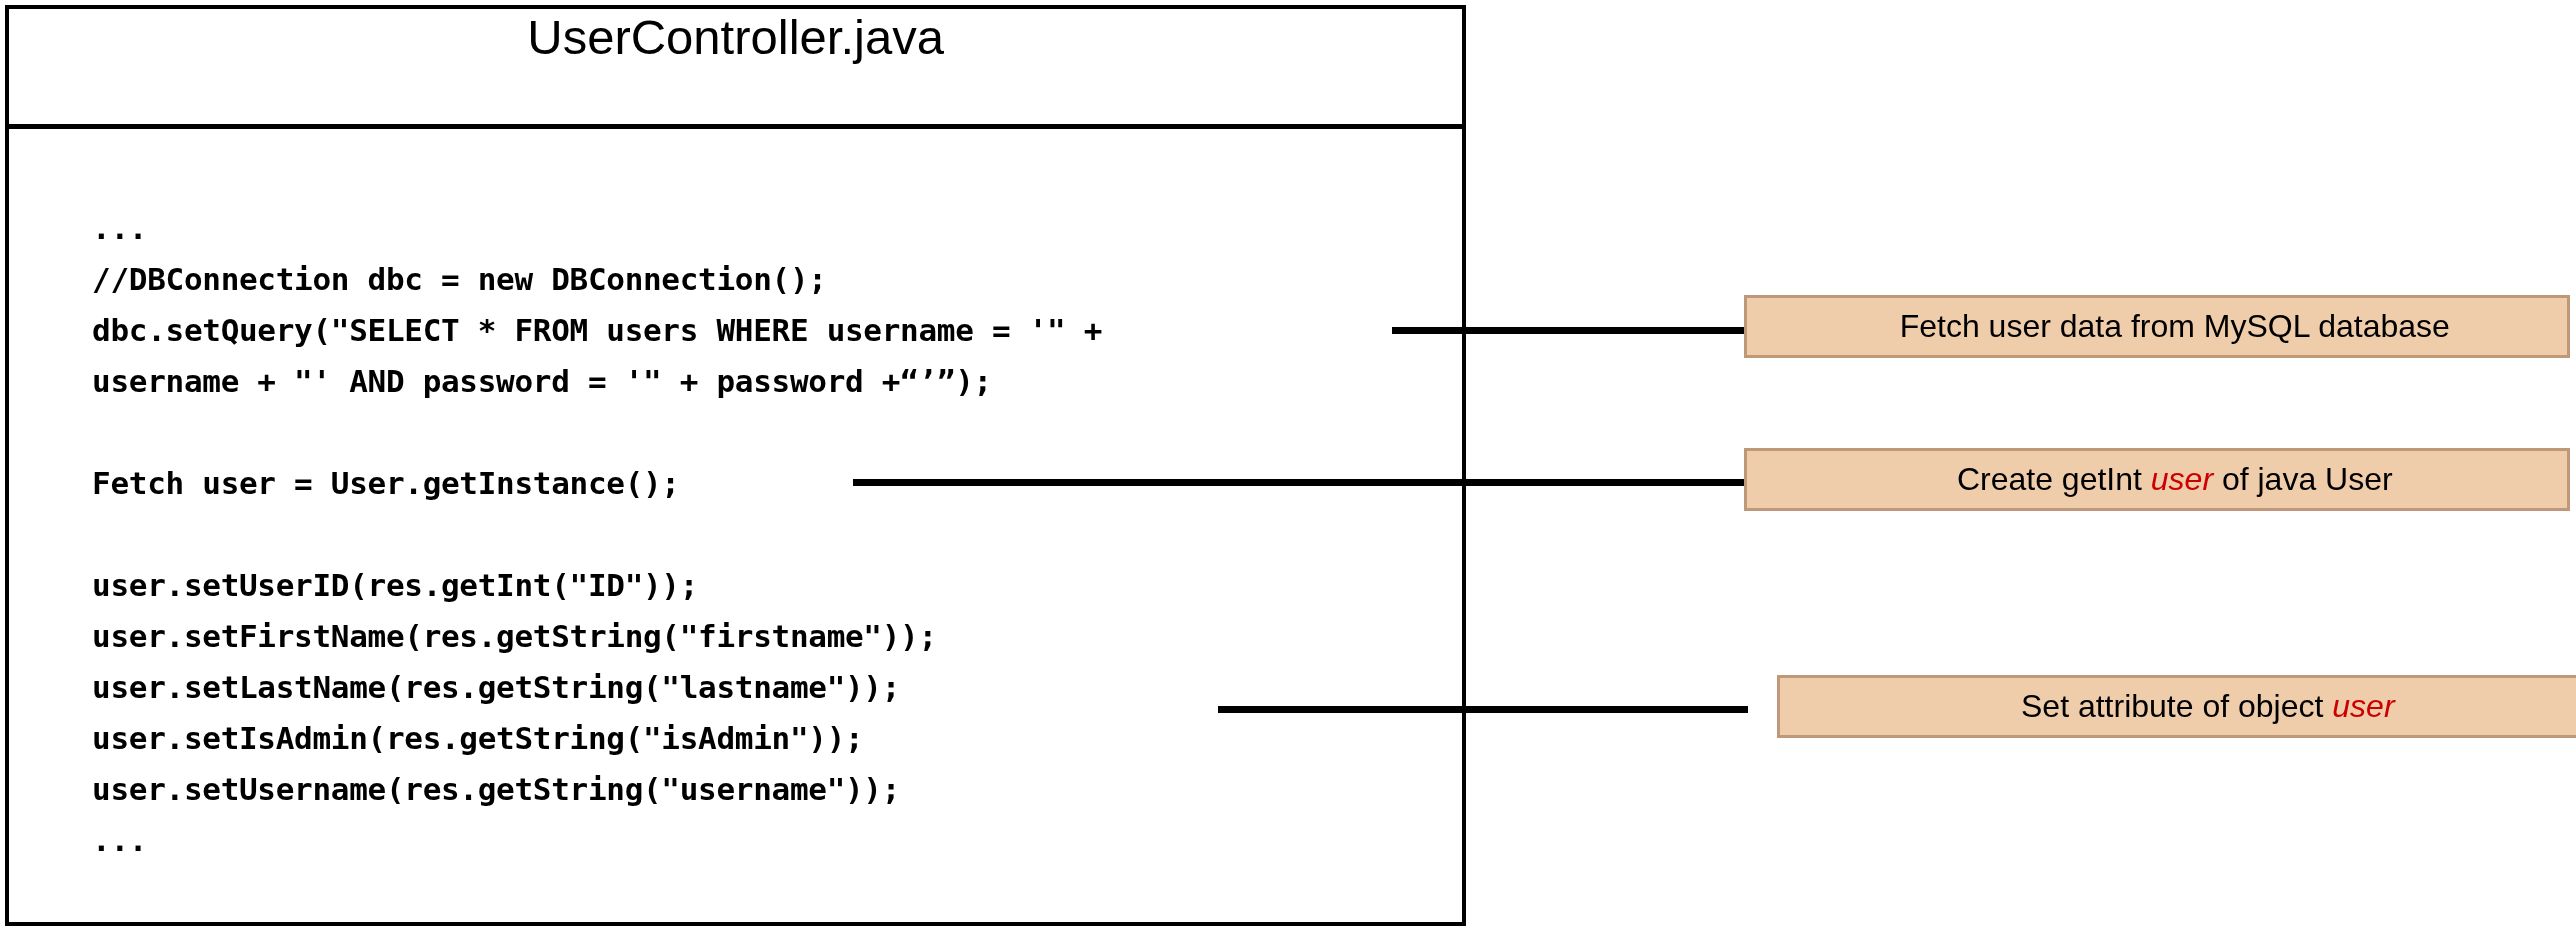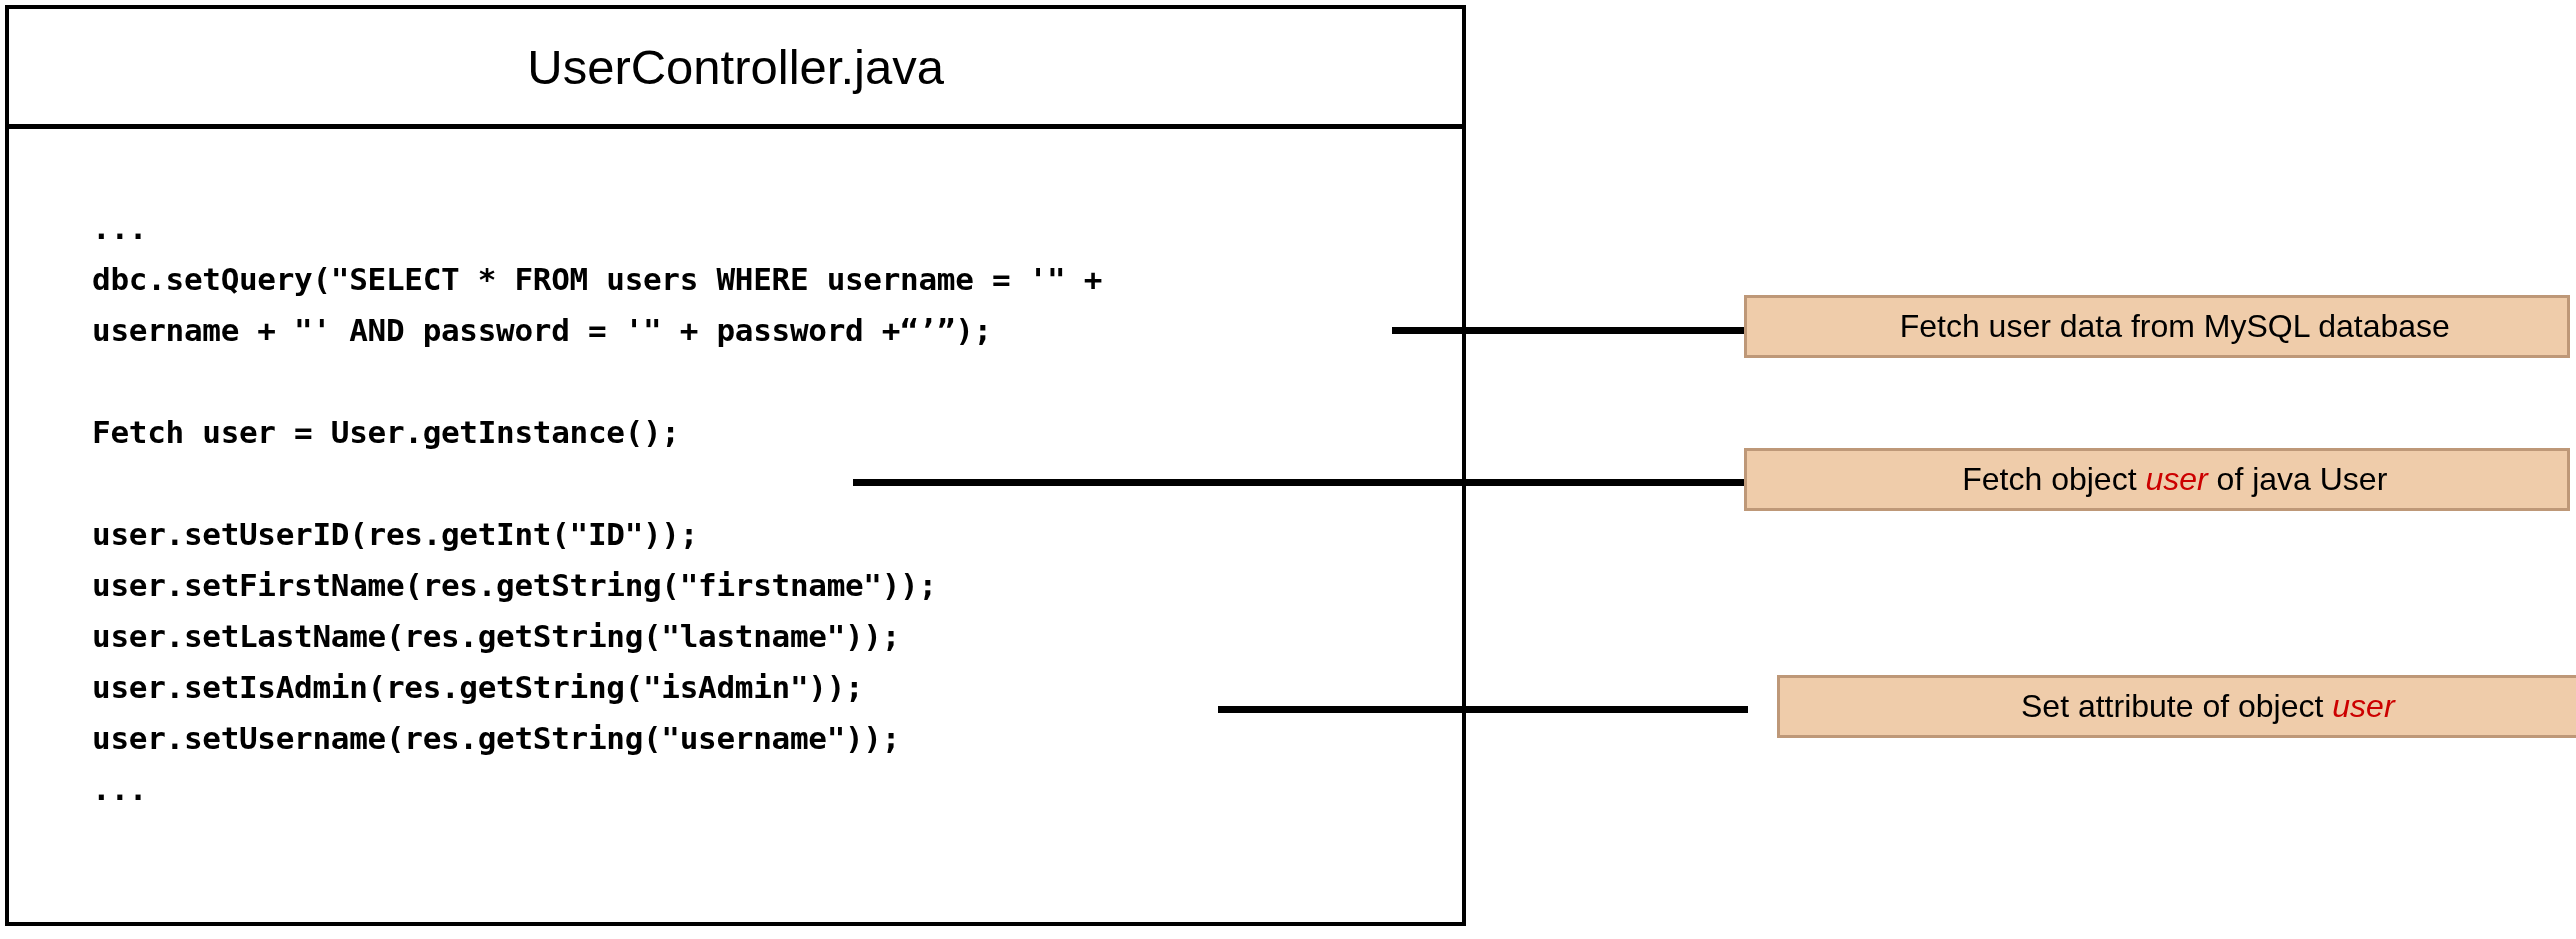--- a/index.html
+++ b/index.html
@@ -29,21 +29,21 @@
   }
   .class-header {
     position: absolute;
     left: 0;
     top: 0;
     width: 100%;
     height: 120px;
     box-sizing: border-box;
     border-bottom: 5.1px solid #000000;
     display: flex;
-    align-items: center;
+    align-items: flex-start;
     justify-content: center;
     background: #ffffff;
   }
   .class-title {
     font-family: "Liberation Sans", sans-serif;
     font-size: 49px;
     font-weight: 400;
     color: #000000;
     letter-spacing: 0px;
     white-space: nowrap;
@@ -109,20 +109,21 @@
 <body>
 
 <div class="class-box">
 
   <div class="class-header">
     <div class="class-title">UserController.java</div>
   </div>
 
   <div class="class-body">
     <div class="code-line">...</div>
+    <div class="code-line">//DBConnection dbc = new DBConnection();</div>
     <div class="code-line">dbc.setQuery("SELECT * FROM users WHERE username = '" +</div>
     <div class="code-line">username + "' AND password = '" + password +“’”);</div>
     <div class="code-line blank">&nbsp;</div>
     <div class="code-line">Fetch user = User.getInstance();</div>
     <div class="code-line blank">&nbsp;</div>
     <div class="code-line">user.setUserID(res.getInt("ID"));</div>
     <div class="code-line">user.setFirstName(res.getString("firstname"));</div>
     <div class="code-line">user.setLastName(res.getString("lastname"));</div>
     <div class="code-line">user.setIsAdmin(res.getString("isAdmin"));</div>
     <div class="code-line">user.setUsername(res.getString("username"));</div>
@@ -137,21 +138,21 @@
 <div class="connector" style="left:1218px; top:706px; width:530px;"></div>
 
 <div class="note" style="left:1744px; top:295px; width:826px; height:63px;">
   <div class="note-text">
     <span>Fetch user data from MySQL database</span><span class="em-user"></span><span></span>
   </div>
 </div>
 
 <div class="note" style="left:1744px; top:448px; width:826px; height:63px;">
   <div class="note-text">
-    <span>Fetch object </span><span class="em-user">user</span><span> of java User</span>
+    <span>Create getInt </span><span class="em-user">user</span><span> of java User</span>
   </div>
 </div>
 
 <div class="note" style="left:1744px; top:675px; width:826px; height:63px;margin-left:33px;">
   <div class="note-text">
     <span>Set attribute of object </span><span class="em-user">user</span><span></span>
   </div>
 </div>
 
 

